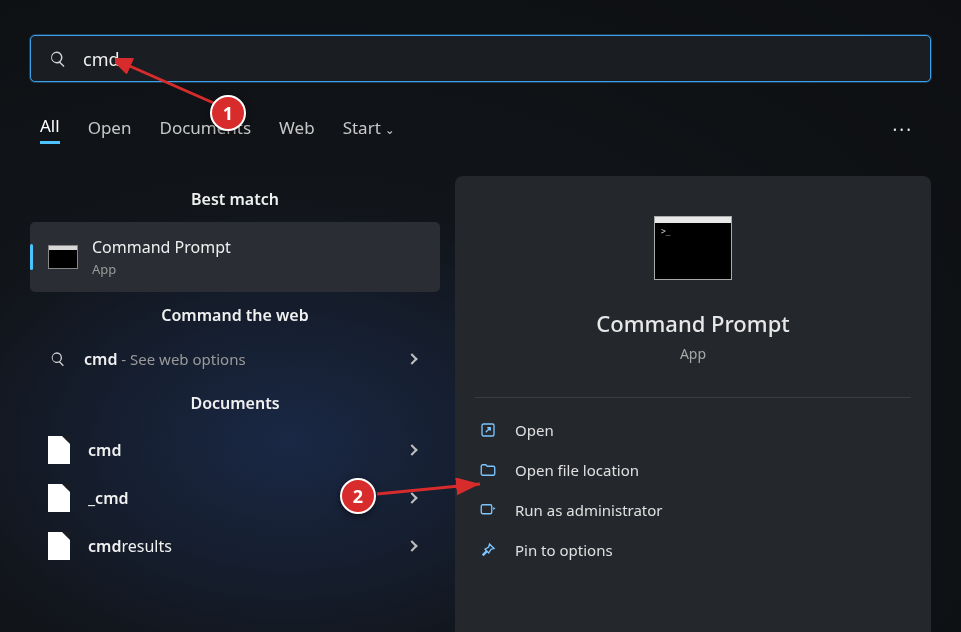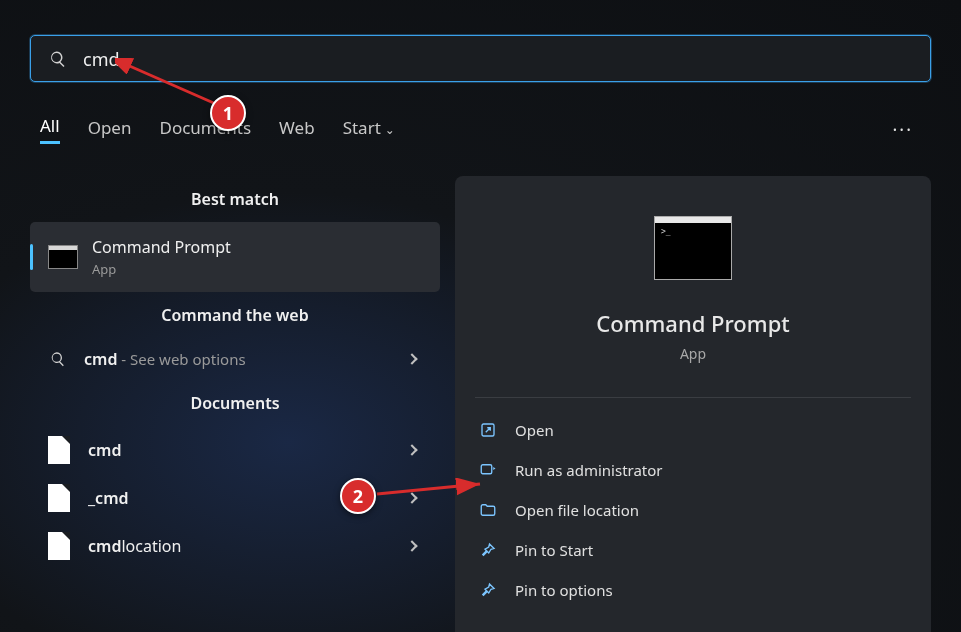--- a/index.html
+++ b/index.html
@@ -269,57 +269,51 @@
     <div class="doc-icon"></div>
     <div class="result-text result-title">
       <span>_</span><span class="bold-part">cmd</span><span></span>
     </div>
     <div class="chevron-right"></div>
   </div>
 
   <div class="result-item">
     <div class="doc-icon"></div>
     <div class="result-text result-title">
-      <span></span><span class="bold-part">cmd</span><span>location</span>
+      <span></span><span class="bold-part">cmd</span><span>results</span>
     </div>
     <div class="chevron-right"></div>
   </div>
 </div>
 
 <div class="right-panel">
   <div class="preview-icon"></div>
   <div class="preview-title">Command Prompt</div>
   <div class="preview-sub">App</div>
   <div class="divider"></div>
 
   <div class="action">
     <svg class="aicon" viewBox="0 0 24 24">
         <rect x="4" y="4" width="16" height="16" rx="2"></rect>
         <path d="M9 15l6-6M15 13V9h-4"></path>
       </svg>
     <span>Open</span>
   </div>
   <div class="action">
     <svg class="aicon" viewBox="0 0 24 24">
+        <path d="M3 7a2 2 0 012-2h4l2 2h8a2 2 0 012 2v8a2 2 0 01-2 2H5a2 2 0 01-2-2z"></path>
+      </svg>
+    <span>Open file location</span>
+  </div>
+  <div class="action">
+    <svg class="aicon" viewBox="0 0 24 24">
         <rect x="3" y="5" width="14" height="12" rx="2"></rect>
         <path d="M19 8l3 2-3 2z" fill="#7cc5ff" stroke="none"></path>
       </svg>
     <span>Run as administrator</span>
-  </div>
-  <div class="action">
-    <svg class="aicon" viewBox="0 0 24 24">
-        <path d="M3 7a2 2 0 012-2h4l2 2h8a2 2 0 012 2v8a2 2 0 01-2 2H5a2 2 0 01-2-2z"></path>
-      </svg>
-    <span>Open file location</span>
-  </div>
-  <div class="action">
-    <svg class="aicon" viewBox="0 0 24 24">
-        <path d="M14 4l6 6-4 1-3 5-2-2-5 5-1-1 5-5-2-2 5-3z"></path>
-      </svg>
-    <span>Pin to Start</span>
   </div>
   <div class="action">
     <svg class="aicon" viewBox="0 0 24 24">
         <path d="M14 4l6 6-4 1-3 5-2-2-5 5-1-1 5-5-2-2 5-3z"></path>
       </svg>
     <span>Pin to options</span>
   </div>
 </div>
 
 <svg class="arrow" style="left:115px; top:58px;" width="130" height="70">

